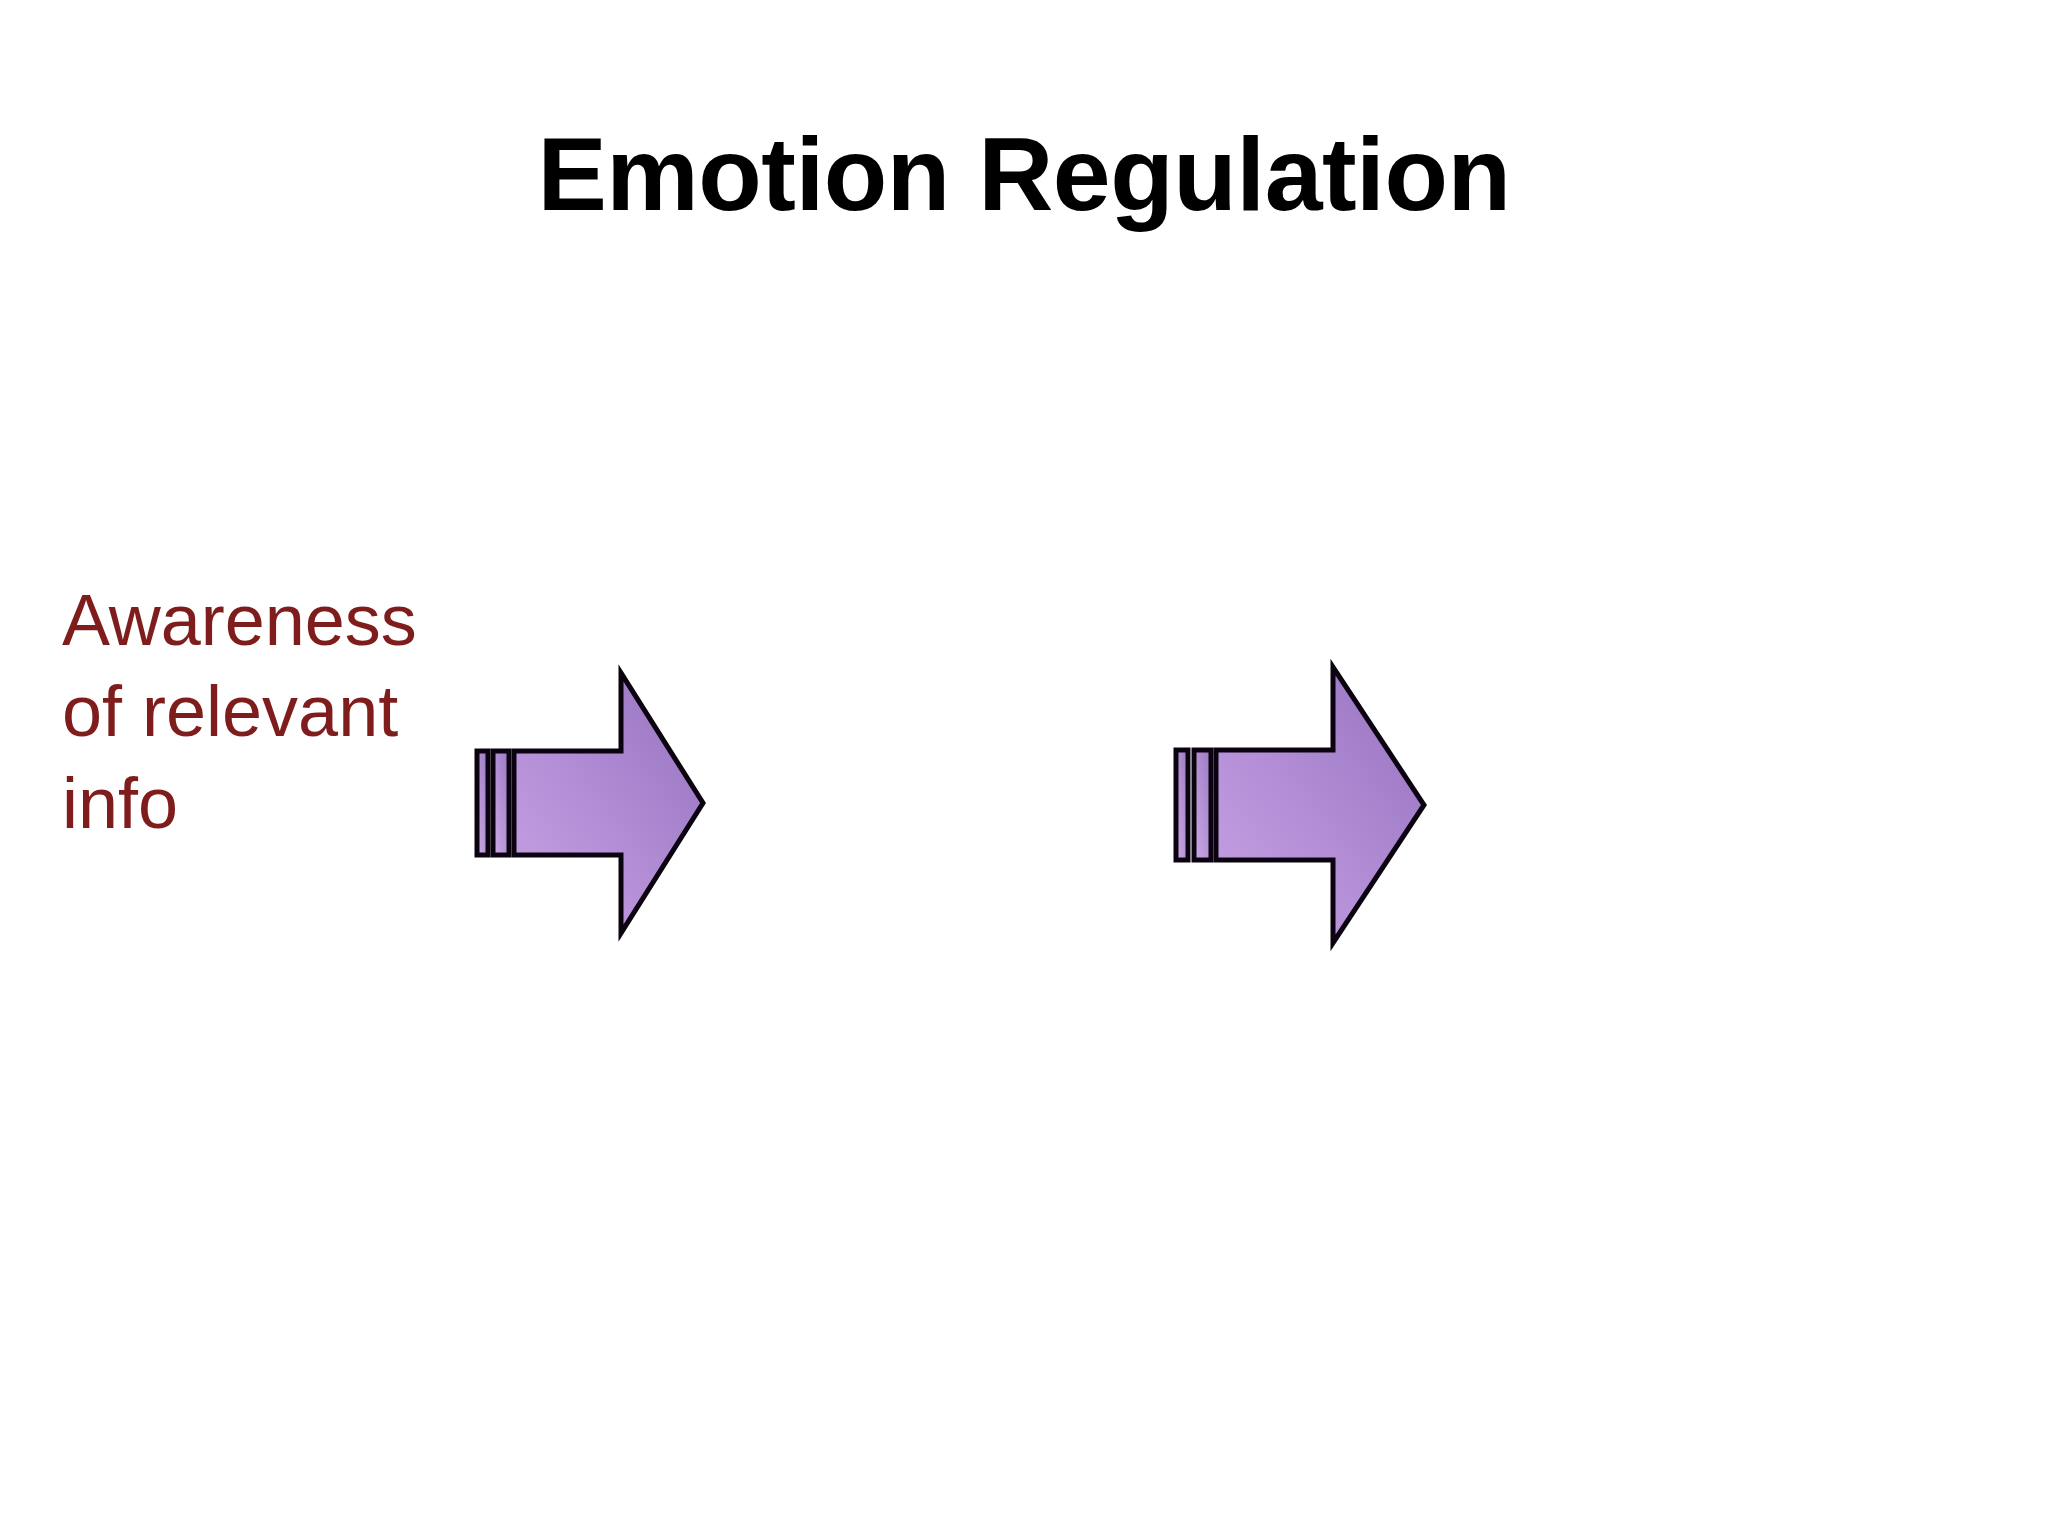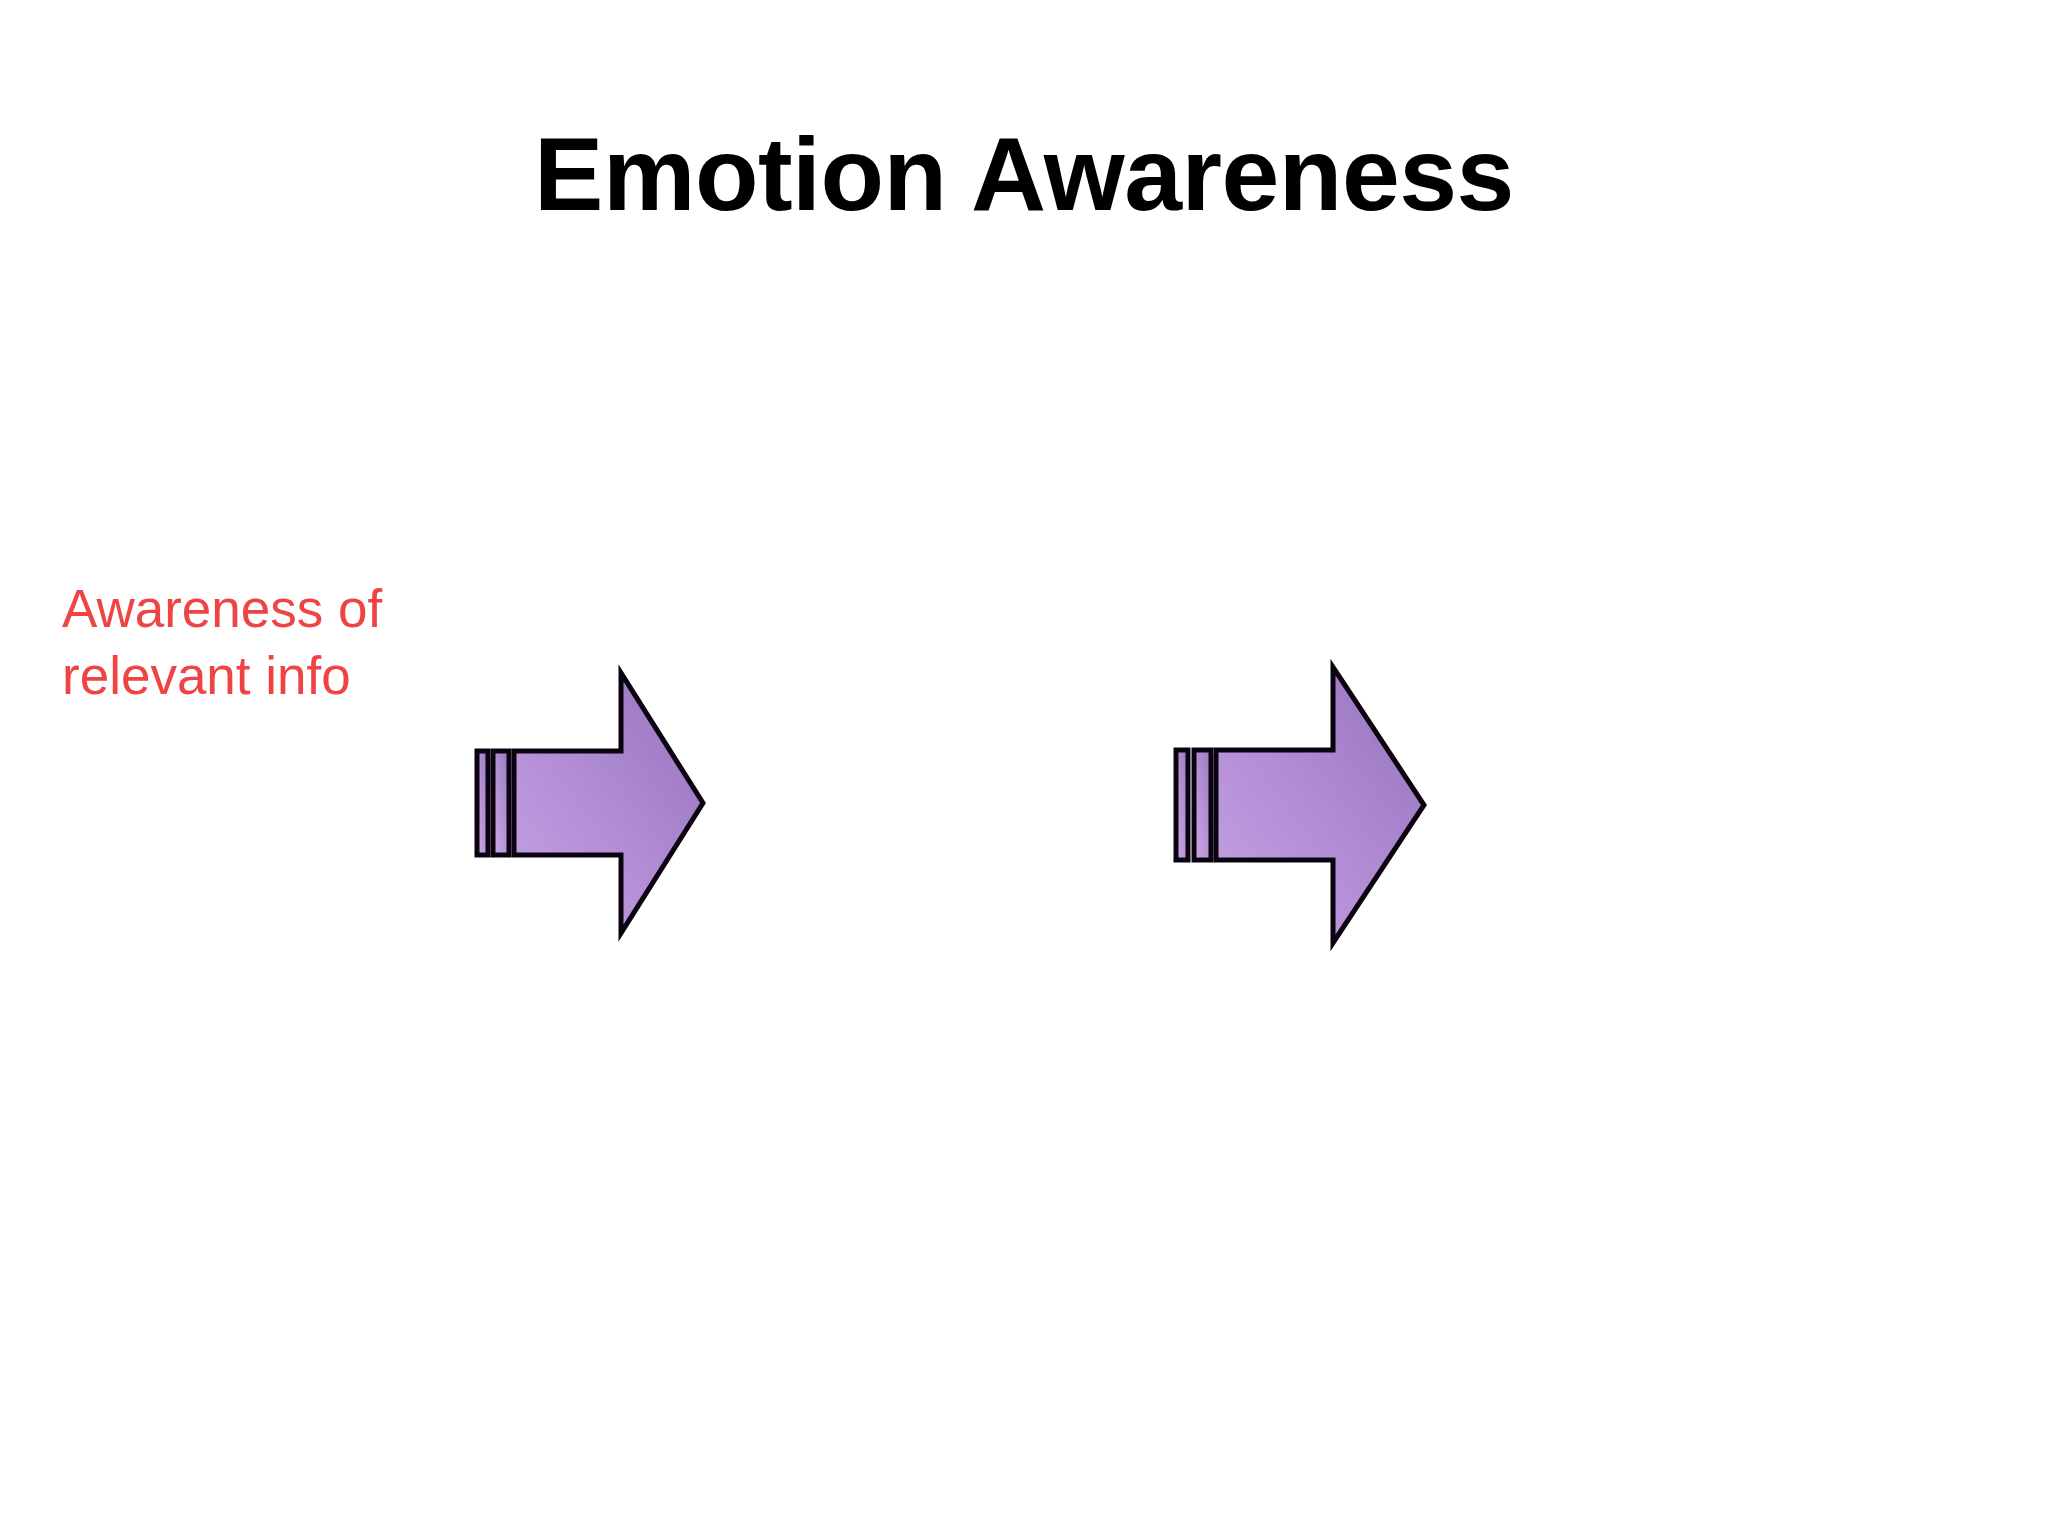--- a/index.html
+++ b/index.html
@@ -39,23 +39,23 @@
     left: 0;
     top: 575px;
     width: 2048px;
     height: 500px;
   }
 
   .stage-text {
     position: absolute;
     font-family: "Liberation Sans", sans-serif;
     font-weight: normal;
-    font-size: 53px;
+    font-size: 72px;
     line-height: 1.27;
-    color: #ef4444;
+    color: #7f1d1d;
     white-space: pre-line;
   }
 
   .stage-1 { left: 62px;   top: 0px;  width: 420px; }
   .stage-2 { left: 782px;  top: -18px; width: 400px; }
   .stage-3 { left: 1448px; top: -18px; width: 520px; }
 
   
   .arrow-wrap {
     position: absolute;
@@ -65,21 +65,21 @@
   .arrow-2 { left: 1168px; top: 60px; }
 
   .arrow-wrap svg { display: block; }
 
 </style>
 </head>
 <body>
 
 <div id="slide">
 
-  <div class="slide-title">Emotion Awareness</div>
+  <div class="slide-title">Emotion Regulation</div>
 
   <div class="flow">
 
     <div class="stage-text stage-1">Awareness of relevant info</div>
 
     <div class="arrow-wrap arrow-1">
       <svg width="240" height="340" viewBox="0 0 240 340" xmlns="http://www.w3.org/2000/svg">
         <defs>
           <linearGradient id="agrad1" x1="0" y1="1" x2="1" y2="0">
             <stop offset="0%" stop-color="#c6a2e2"></stop>

